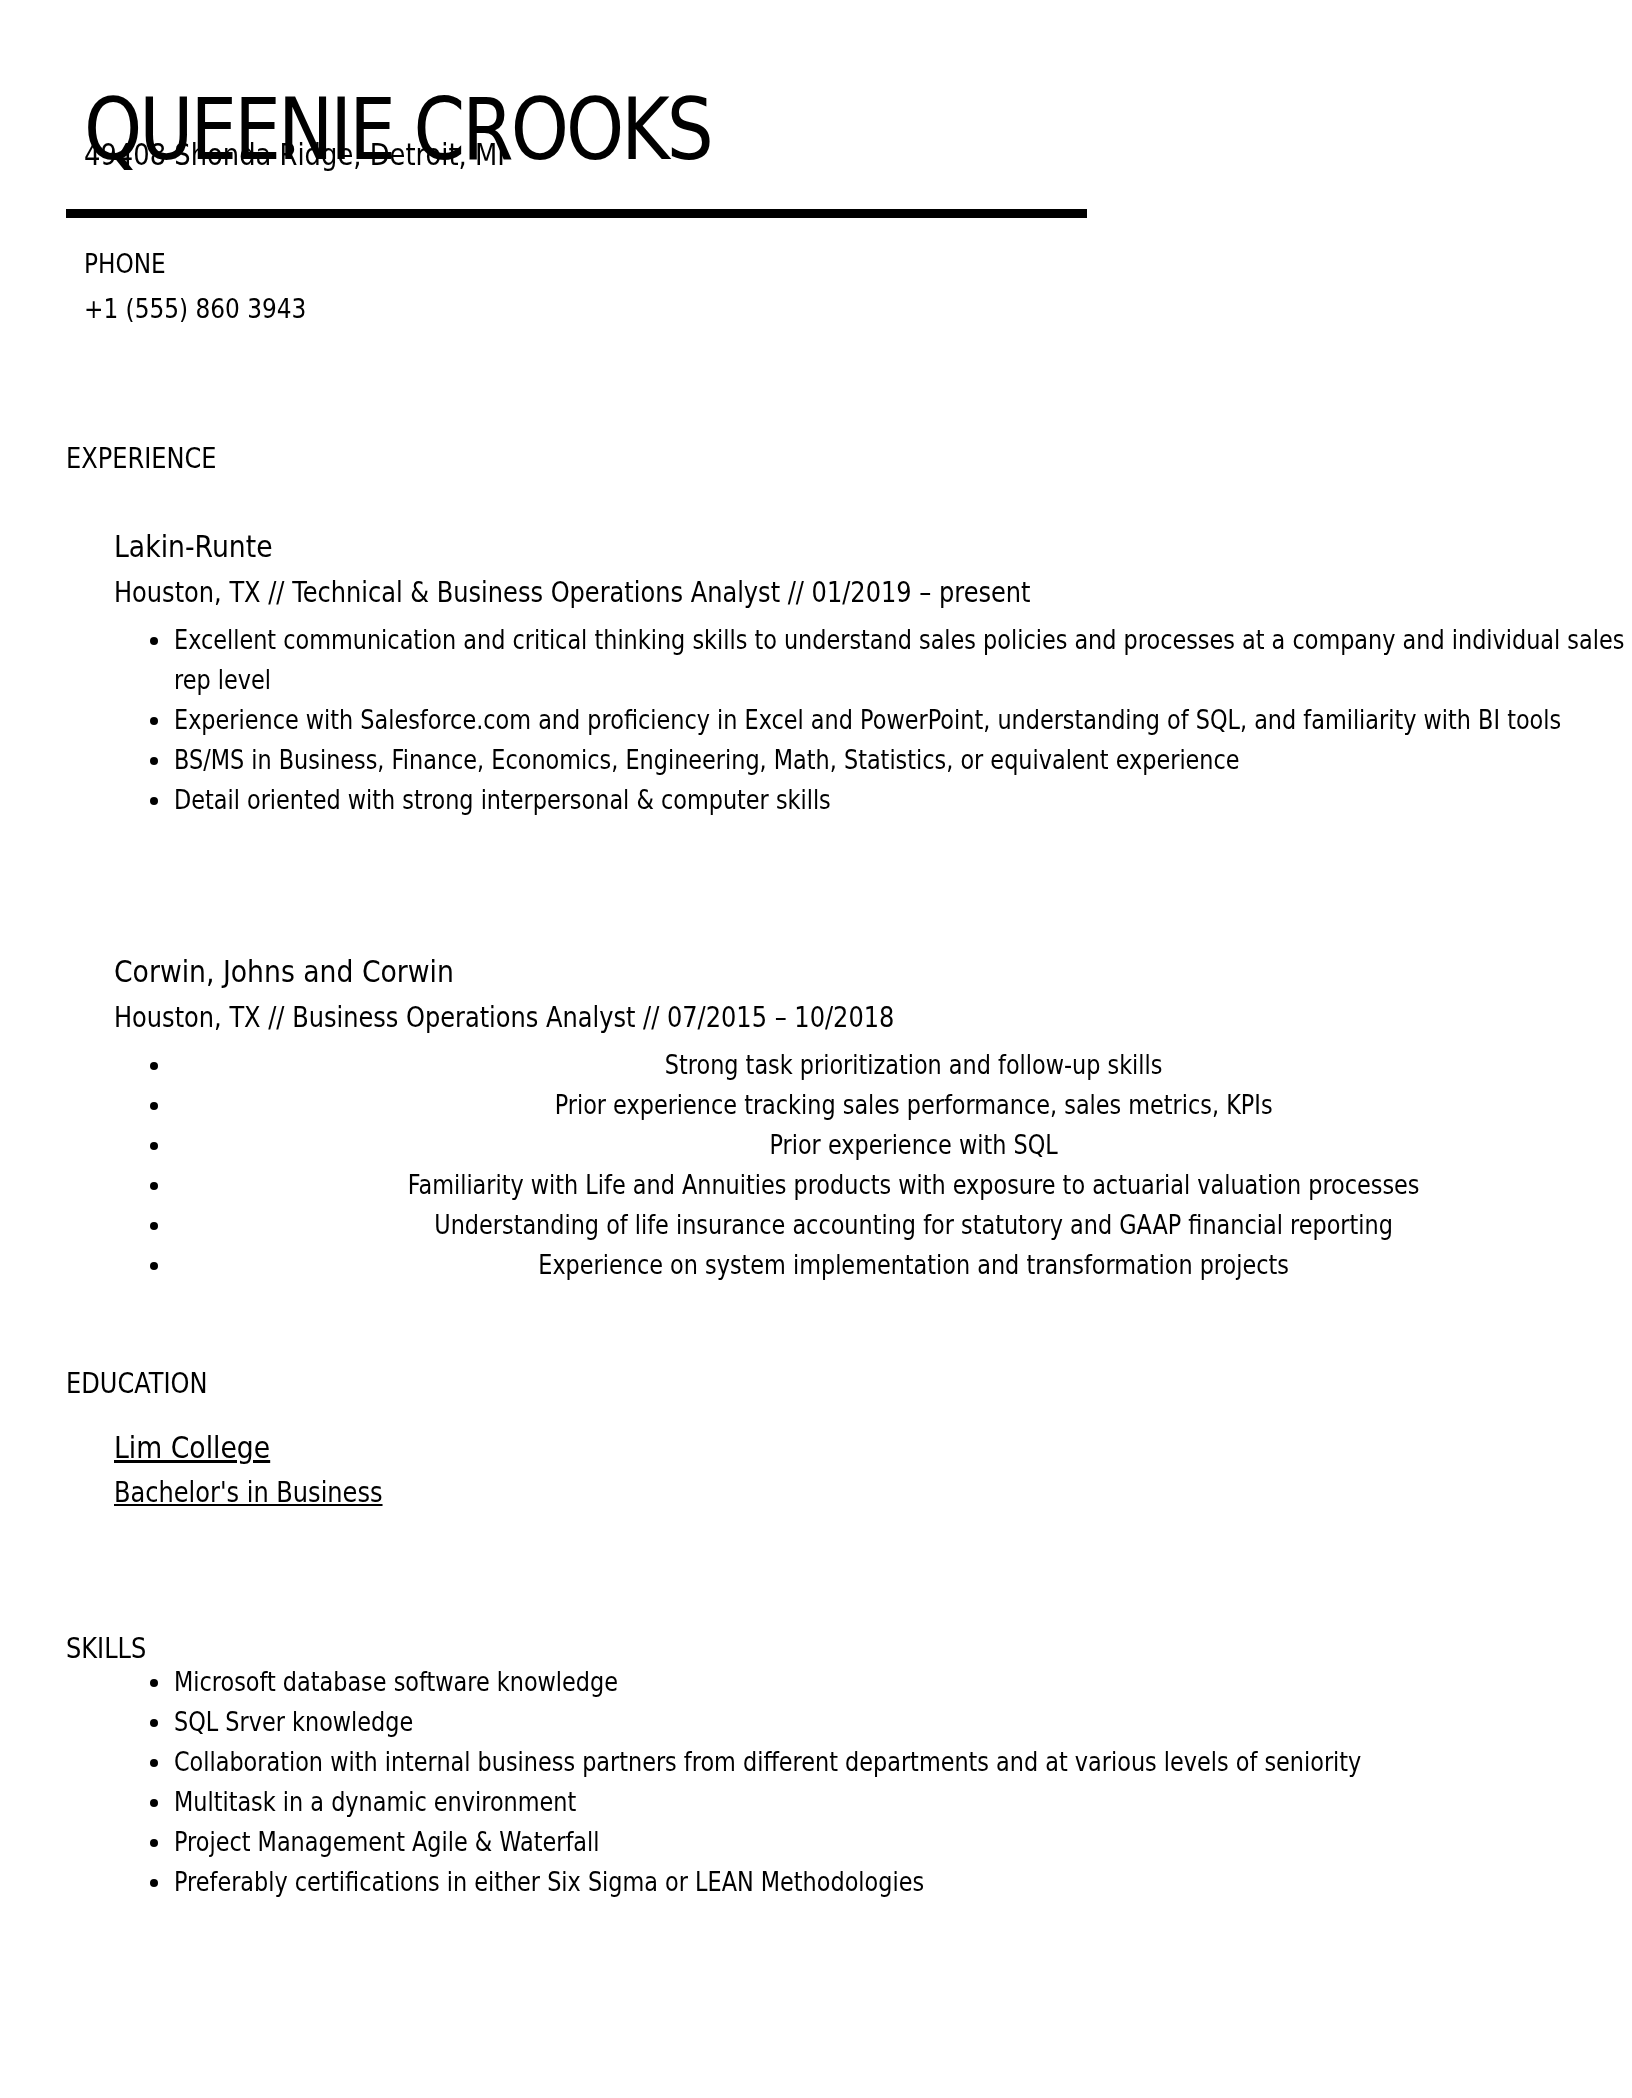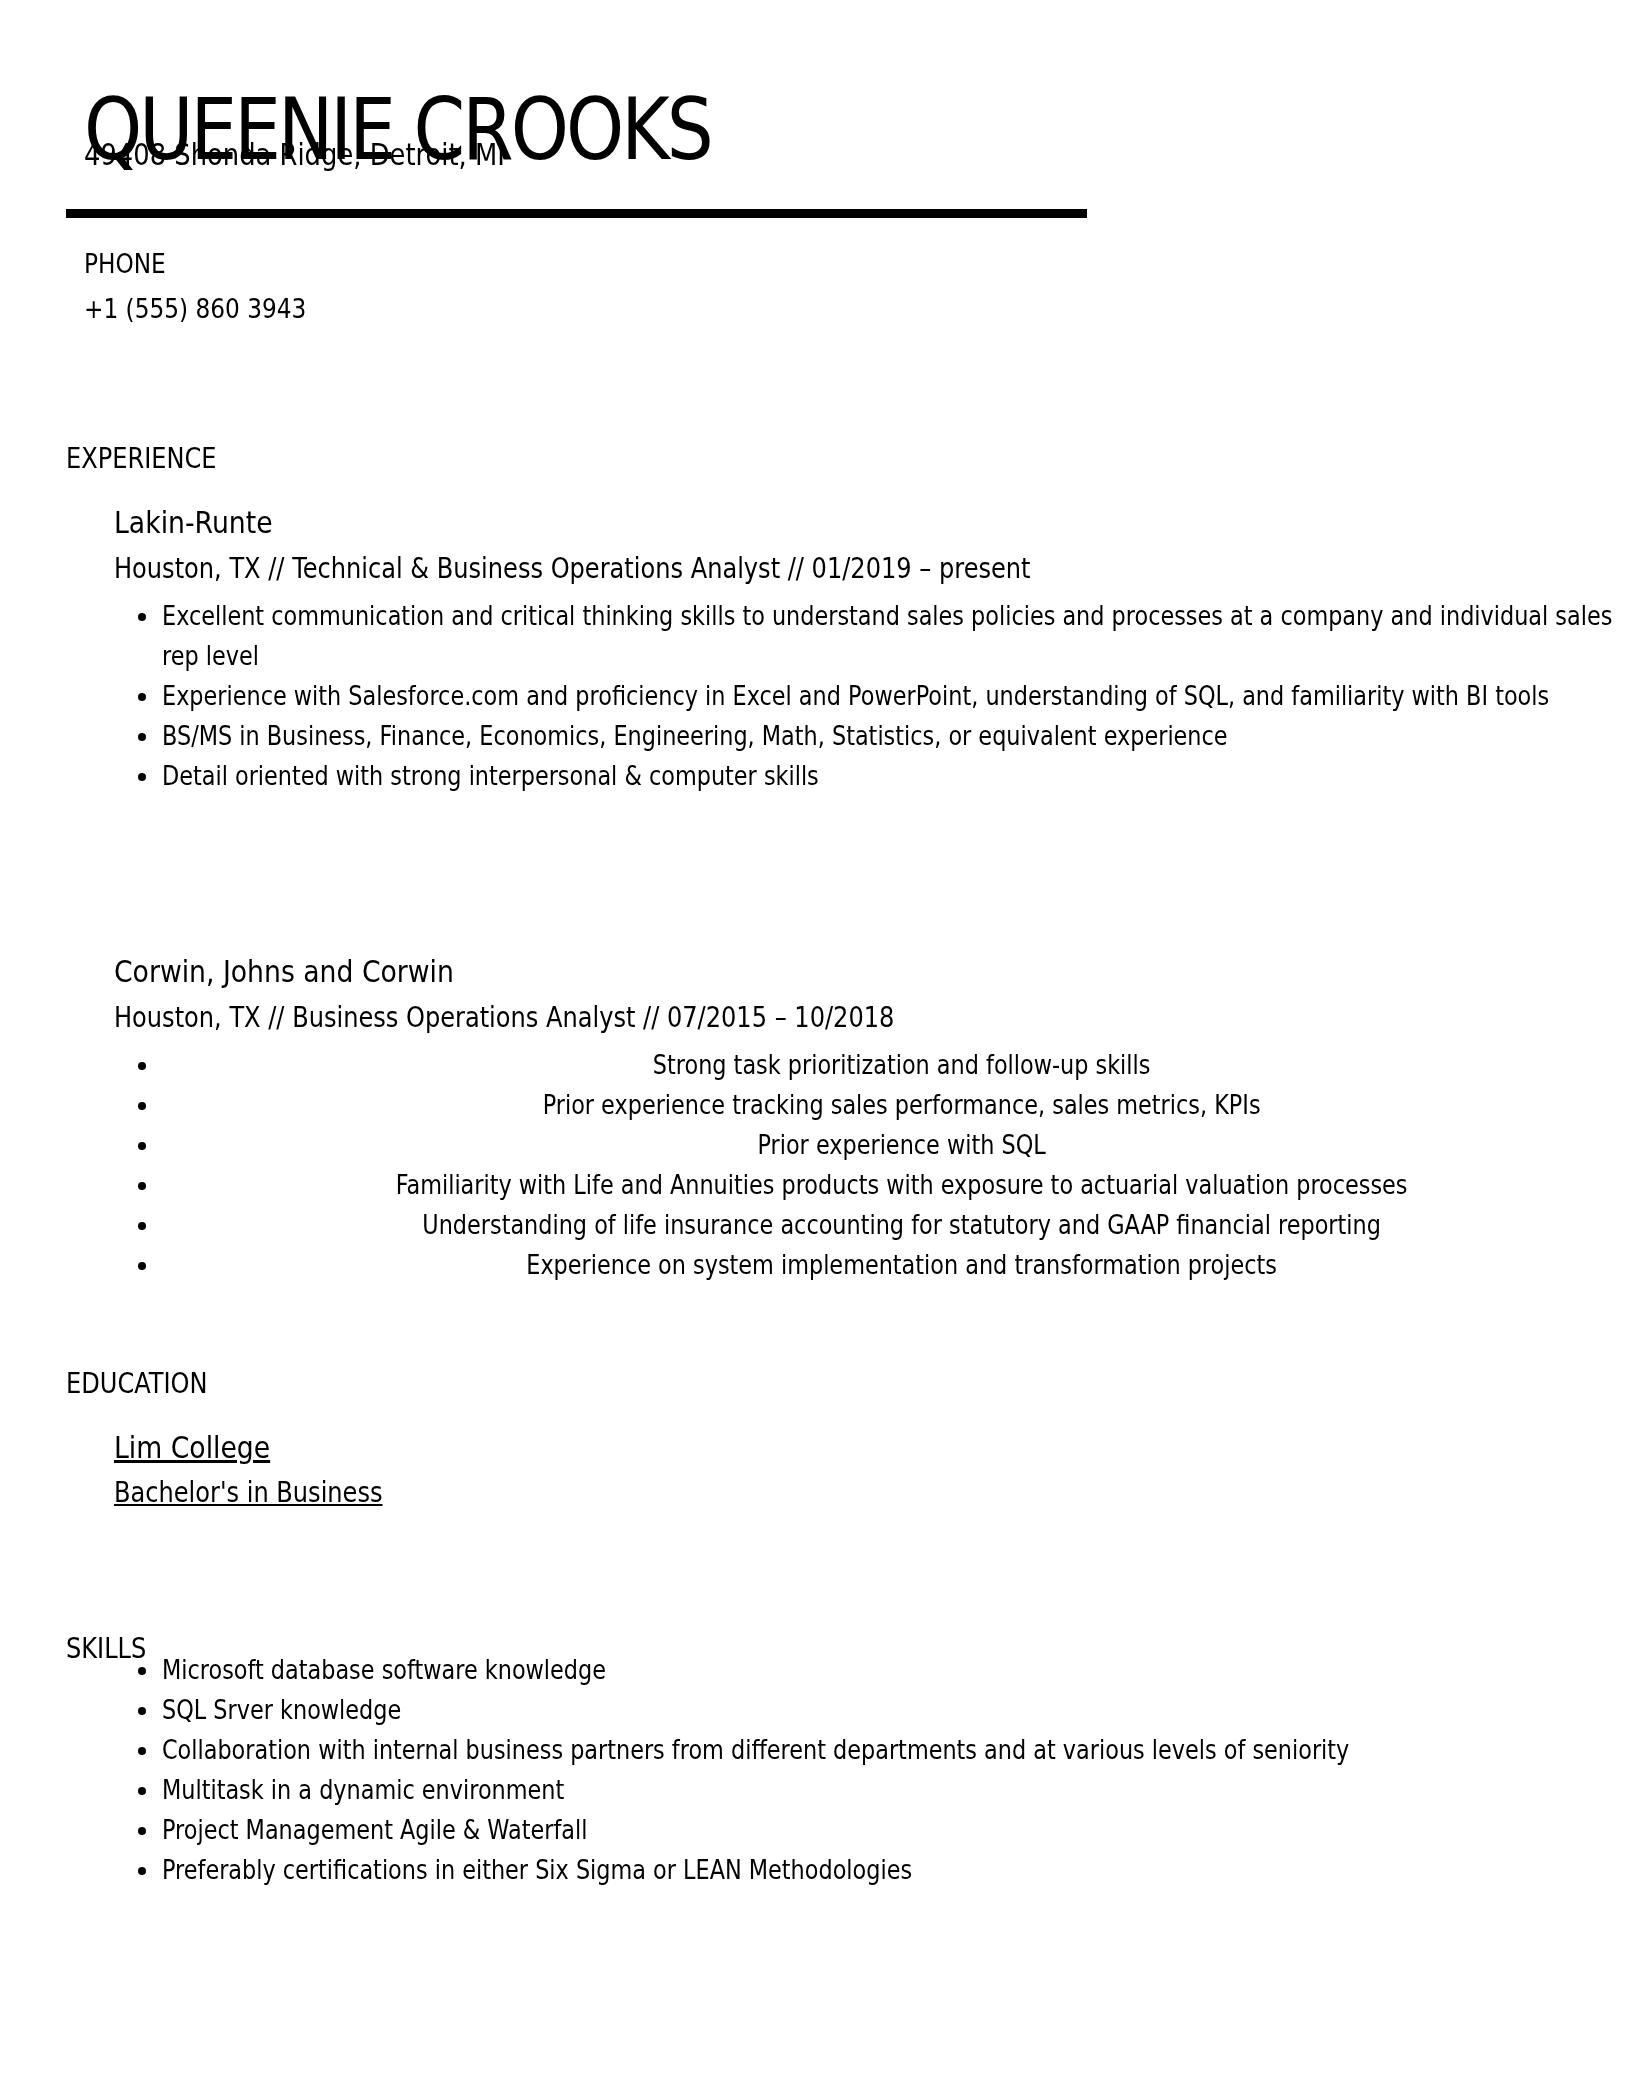--- a/index.html
+++ b/index.html
@@ -35,21 +35,21 @@
   .entry { position: absolute; left: 114px; width: 1450px; }
   .entry-title {
     font-size: 31px; line-height: 1; font-weight: 500; white-space: nowrap;
     transform: scaleX(0.86); transform-origin: left top; margin: 0;
   }
   .entry-sub {
     font-size: 28px; line-height: 1; white-space: nowrap; margin-top: 17px;
     transform: scaleX(0.86); transform-origin: left top;
   }
   ul.bullets {
-    list-style: none; margin: 0; padding: 0; position: relative; text-decoration: underline;
+    list-style: none; margin: 12px; padding: 0; position: relative; text-decoration: underline;
   }
   ul.bullets li {
     position: relative; padding-left: 48px; font-size: 26px; line-height: 40px;
     width: 1560px;
   }
   ul.bullets li .txt {
     display: inline-block; transform: scaleX(0.86); transform-origin: left top;
     width: 1720px; white-space: normal;
   }
   ul.bullets li::before {
@@ -64,21 +64,21 @@
 
   <h1 class="name">QUEENIE CROOKS</h1>
   <div class="address">49408 Shonda Ridge, Detroit, MI</div>
   <div class="rule"></div>
 
   <div class="contact-label">PHONE</div>
   <div class="contact-value">+1 (555) 860 3943</div>
 
   <h2 class="section-title" style="top:422px;">EXPERIENCE</h2>
 
-  <div class="entry" style="top:507px;">
+  <div class="entry" style="top:531px;">
     <h3 class="entry-title">Lakin-Runte</h3>
     <div class="entry-sub">Houston, TX // Technical &amp; Business Operations Analyst // 01/2019 – present</div>
     <ul class="bullets" style="margin-top:13px;">
       <li><span class="txt">Excellent communication and critical thinking skills to understand sales policies and processes at a company and individual sales rep level</span></li>
       <li><span class="txt">Experience with Salesforce.com and proficiency in Excel and PowerPoint, understanding of SQL, and familiarity with BI tools</span></li>
       <li><span class="txt">BS/MS in Business, Finance, Economics, Engineering, Math, Statistics, or equivalent experience</span></li>
       <li><span class="txt">Detail oriented with strong interpersonal &amp; computer skills</span></li>
     </ul>
   </div>
 

